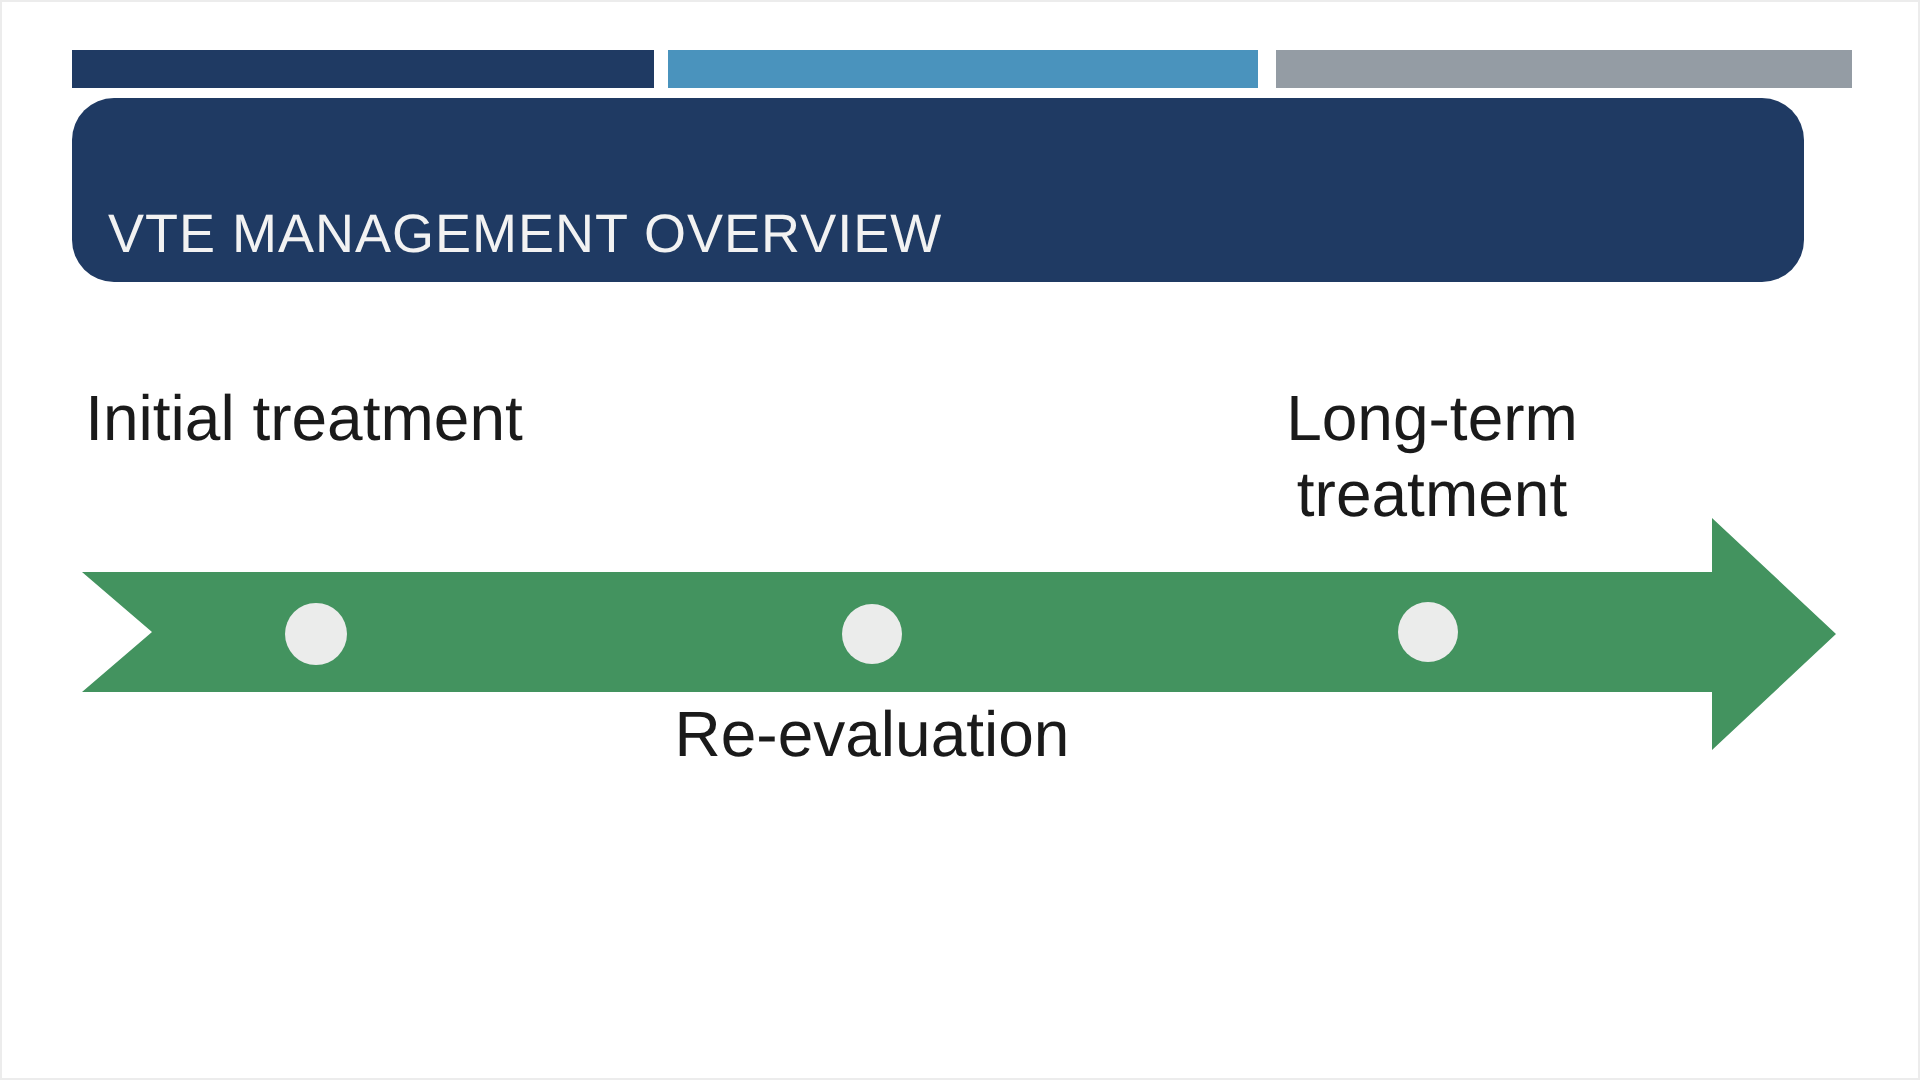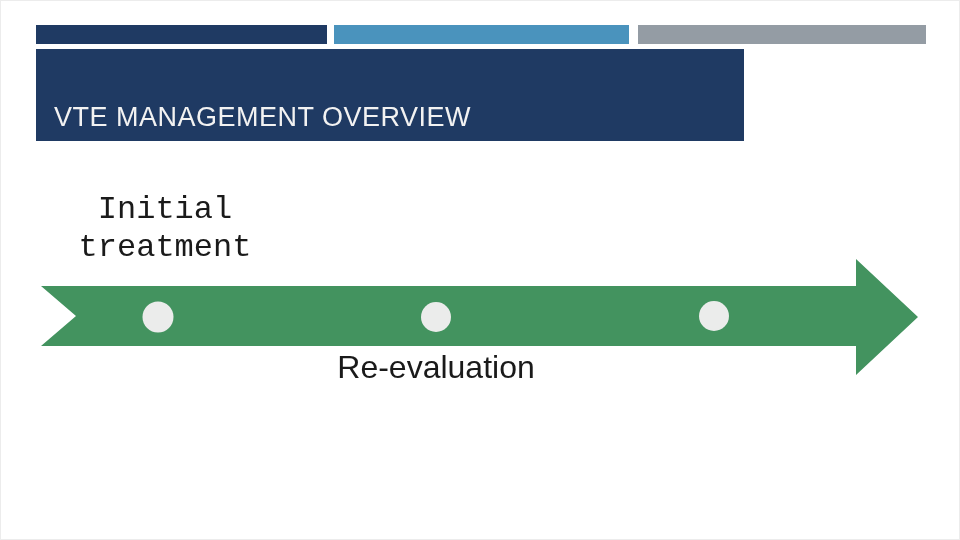--- a/index.html
+++ b/index.html
@@ -26,49 +26,50 @@
   }
   .accent-bar.navy { left: 35px;  width: 291px; background: #1f3a63; }
   .accent-bar.blue { left: 333px; width: 295px; background: #4a93bd; }
   .accent-bar.gray { left: 637px; width: 288px; background: #949ca4; }
 
   
   .title-block {
     position: absolute;
     left: 35px;
     top: 48px;
-    width: 708px;
+    width: 866px;
     height: 92px;
     background: #1f3a63;
     display: flex;
     flex-direction: column;
     justify-content: flex-end;
     box-sizing: border-box;
     padding: 0 0 8px 18px;
+    border-radius: 21px;
   }
   .title-block h1 {
     margin: 0;
     font-size: 27px;
     font-weight: 400;
     letter-spacing: 0.5px;
     color: #f2f2f2;
     line-height: 1.1;
     text-transform: uppercase;
   }
 
   
   .stage-label {
     position: absolute;
     width: 240px;
     text-align: center;
     font-size: 32px;
     line-height: 1.18;
     color: #1a1a1a;
   }
-  .stage-label.initial   { left: 44px;  top: 190px; font-family: Liberation Mono, monospace; }
+  .stage-label.initial   { left: 31px;  top: 190px; }
   .stage-label.long-term { left: 595px; top: 190px; }
   .stage-label.re-eval   { left: 315px; top: 348px; white-space: nowrap; }
 
   
   .arrow-svg {
     position: absolute;
     left: 0;
     top: 0;
     width: 960px;
     height: 540px;
@@ -83,20 +84,21 @@
   <div class="accent-bar navy"></div>
   <div class="accent-bar blue"></div>
   <div class="accent-bar gray"></div>
 
   <div class="title-block">
     <h1>VTE MANAGEMENT OVERVIEW</h1>
   </div>
 
   <div class="stage-label initial">Initial treatment</div>
 
+  <div class="stage-label long-term">Long-term treatment</div>
 
   <svg class="arrow-svg" viewBox="0 0 960 540" xmlns="http://www.w3.org/2000/svg" aria-hidden="true">
     <polygon points="40,285 855,285 855,258 917,316 855,374 855,345 40,345 75,315" fill="#43935f"></polygon>
     <circle cx="157" cy="316" r="15.5" fill="#ebeceb"></circle>
     <circle cx="435" cy="316" r="15" fill="#ebeceb"></circle>
     <circle cx="713" cy="315" r="15" fill="#ebeceb"></circle>
   </svg>
 
   <div class="stage-label re-eval">Re-evaluation</div>
 

